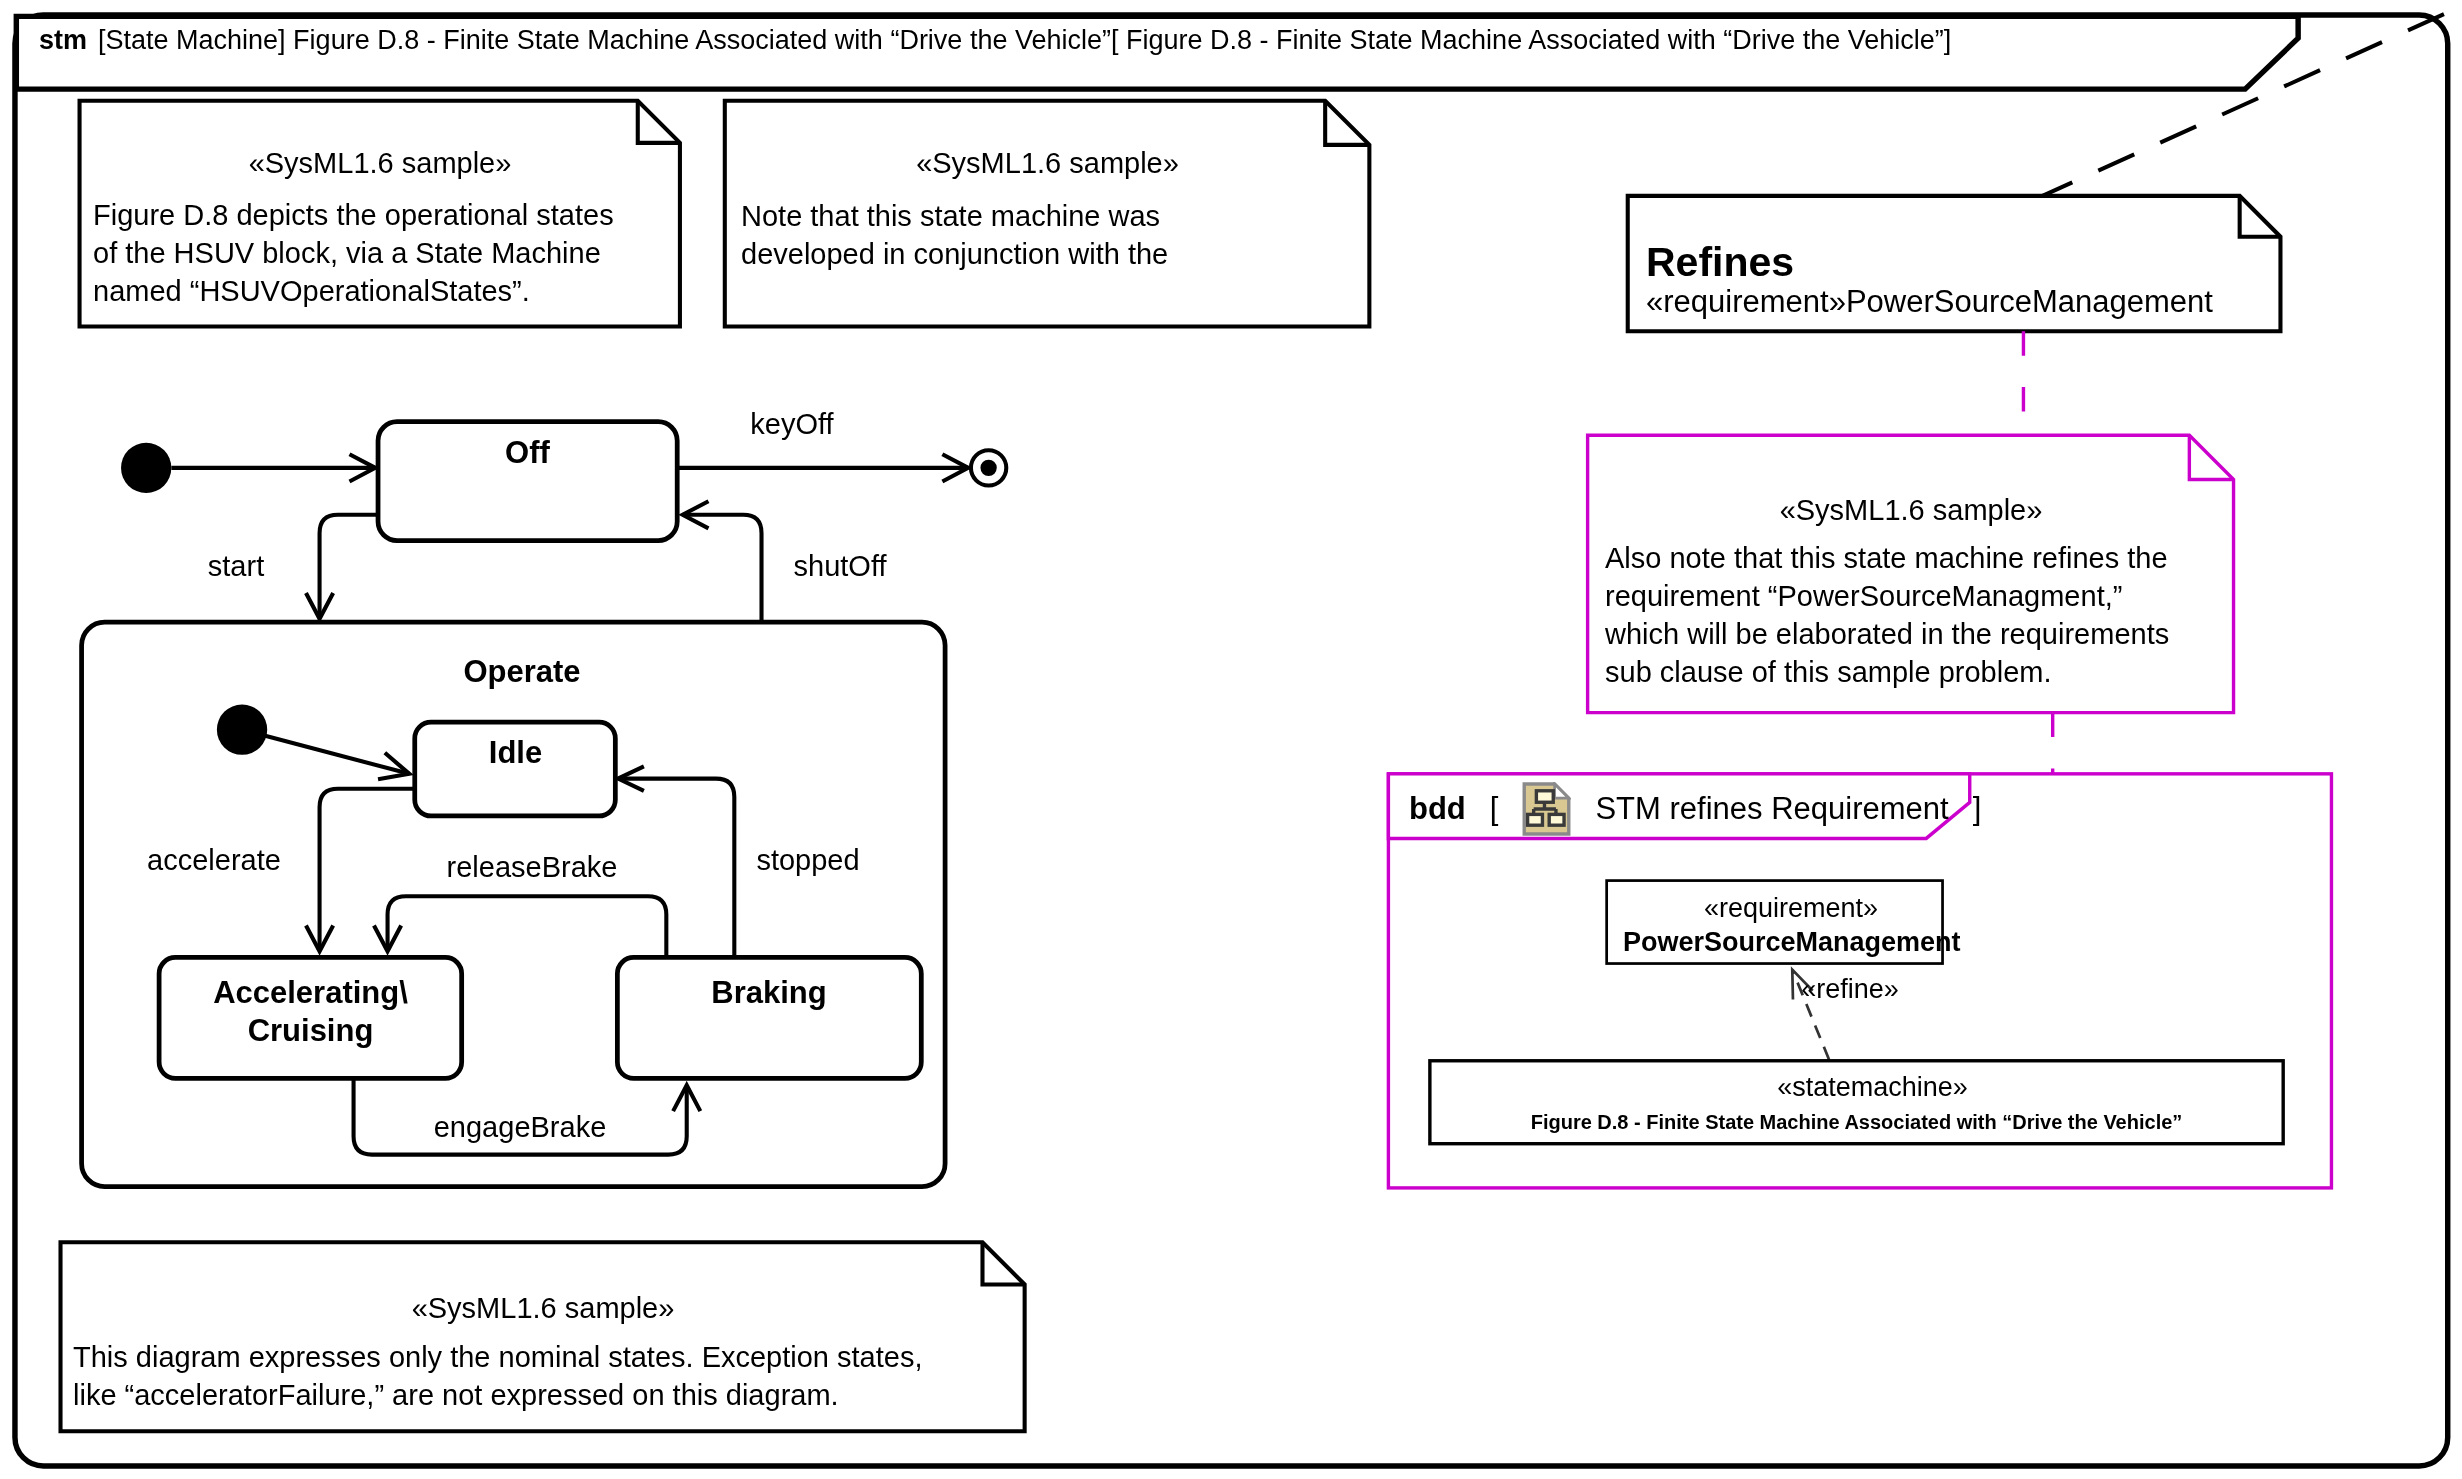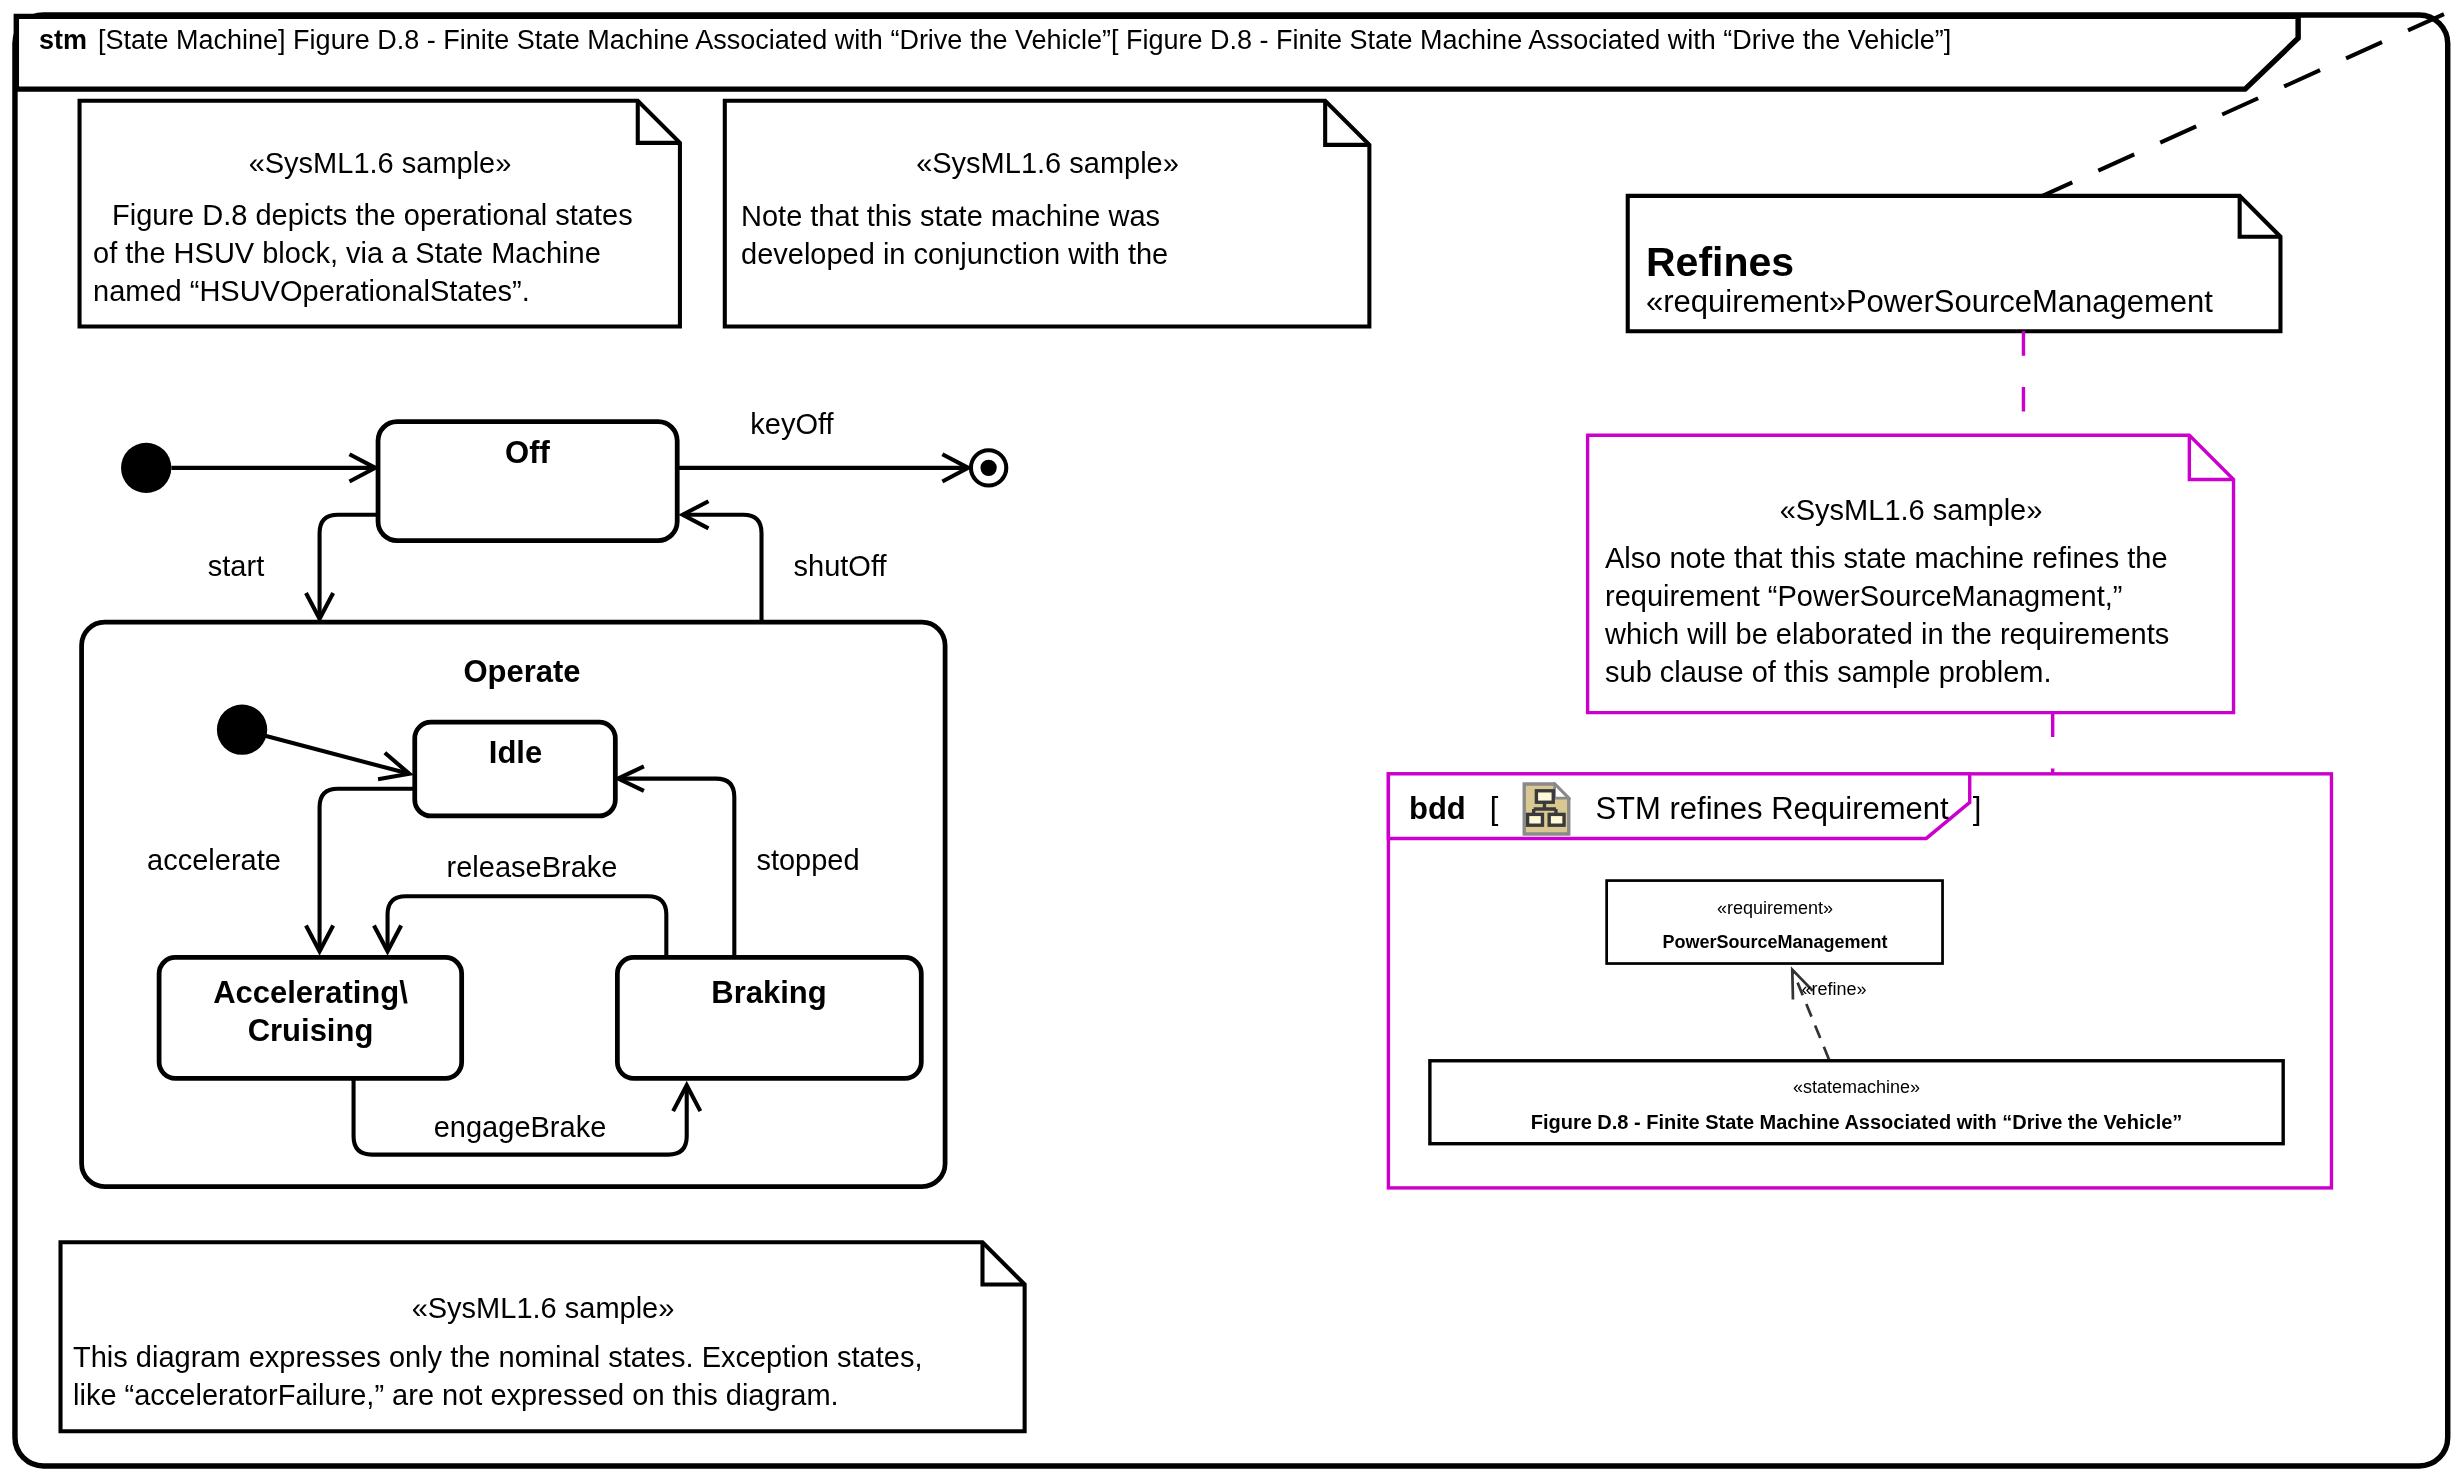--- a/index.html
+++ b/index.html
@@ -9,21 +9,21 @@
   #shapes{position:absolute;left:0;top:0;}
   .txt{position:absolute;white-space:nowrap;font-size:29px;line-height:38px;}
   .ctr{text-align:center;}
   .b{font-weight:bold;}
   .title-bar{position:absolute;left:39px;top:24.5px;font-size:27px;}
   .title-bar .kw{font-weight:bold;margin-right:11px;}
   .state-label{position:absolute;text-align:center;font-weight:bold;font-size:31px;line-height:38px;}
   .link{color:#0000EE;text-decoration:underline;}
   .bddhdr{position:absolute;left:1409px;top:779px;height:60px;display:flex;align-items:center;gap:24px;font-size:31px;}
   .bddhdr .kw{font-weight:bold;}
-  .small40{font-size:18px;line-height:34px;}
+  .small40{font-size:27px;line-height:34px;margin-left:16px;}
   .small38{font-size:20px;line-height:33px;}
 </style>
 </head>
 <body>
 
 <div id="stage">
 
 <svg id="shapes" width="2462" height="1479" viewBox="0 0 3621 2175">
 
   <rect x="22" y="22" width="3578" height="2134" rx="42" fill="#ffffff" stroke="#000" stroke-width="8"></rect>
@@ -132,21 +132,21 @@
   </g>
 
   <rect x="2103" y="1560" width="1255" height="122" fill="#fff" stroke="#000" stroke-width="5"></rect>
 </svg>
 
 <div class="title-bar">
   <span class="kw">stm</span><span>[State Machine] Figure D.8 - Finite State Machine Associated with “Drive the Vehicle”[ Figure D.8 - Finite State Machine Associated with “Drive the Vehicle”]</span>
 </div>
 
 <div class="txt ctr" style="left:80px;top:144px;width:600px;">«SysML1.6 sample»</div>
-<div class="txt" style="left:93px;top:196px;margin-left:19px;">Figure D.8 depicts the operational states</div>
+<div class="txt" style="left:93px;top:196px;">Figure D.8 depicts the operational states</div>
 <div class="txt" style="left:93px;top:234px;">of the HSUV block, via a State Machine</div>
 <div class="txt" style="left:93px;top:272px;">named “HSUVOperationalStates”.</div>
 
 <div class="txt ctr" style="left:725px;top:144px;width:645px;">«SysML1.6 sample»</div>
 <div class="txt" style="left:741px;top:197px;">Note that this state machine was</div>
 <div class="txt" style="left:741px;top:235px;">developed in conjunction with the</div>
 
 <div class="txt b" style="left:1646px;top:243px;font-size:41px;">Refines</div>
 <div class="txt" style="left:1646px;top:283px;font-size:31px;">«requirement»PowerSourceManagement</div>
 

